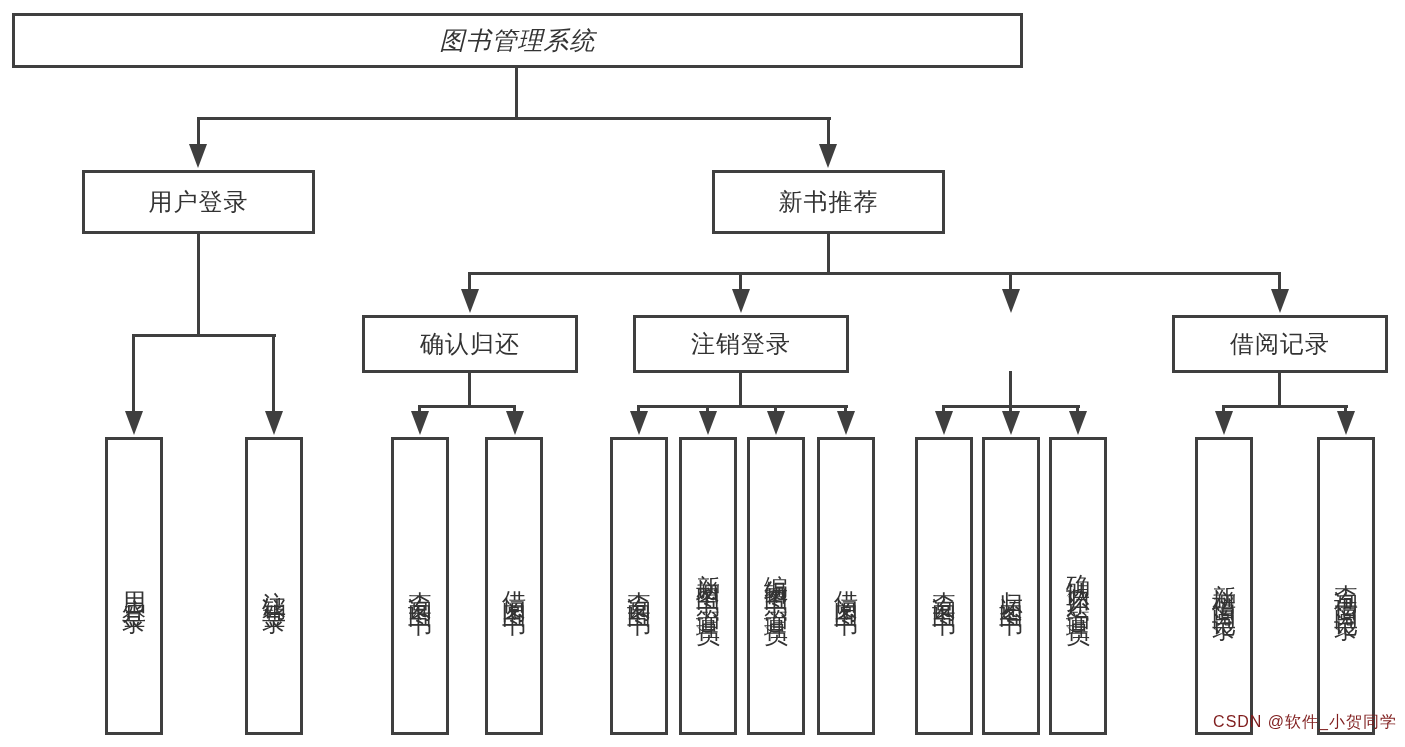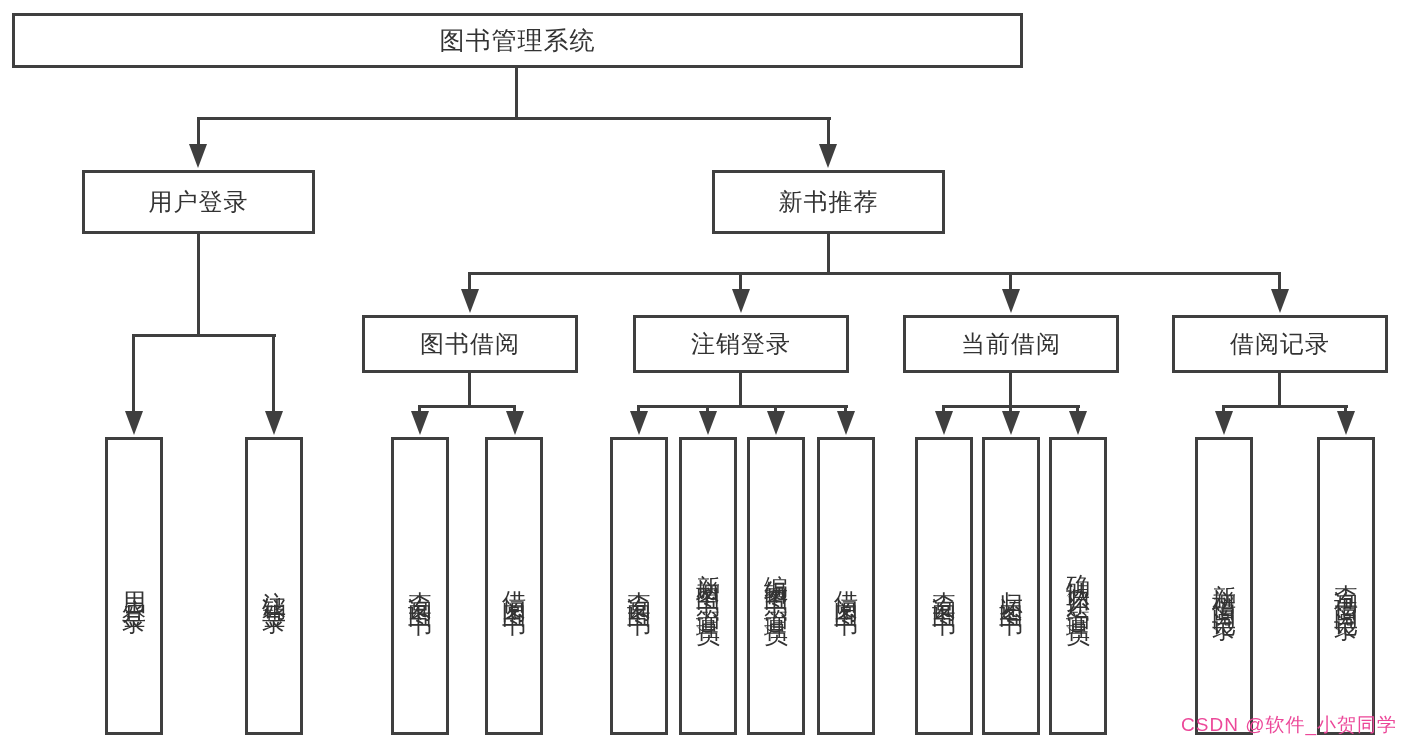--- a/index.html
+++ b/index.html
@@ -4,38 +4,38 @@
 <style>
   html,body{margin:0;padding:0;background:#ffffff;}
   body{width:1405px;height:747px;font-family:"Liberation Sans","DejaVu Sans",sans-serif;}
   .canvas{position:relative;width:1405px;height:747px;background:#ffffff;overflow:hidden;}
   .node{
     position:absolute;box-sizing:border-box;
     border:3px solid #3f3f3f;background:#ffffff;
     display:flex;align-items:center;justify-content:center;
     color:#333333;font-size:24px;letter-spacing:1px;white-space:nowrap;
   }
-  .root{font-size:25px;}
+  .root{font-size:25px;font-style:italic;}
   .leaf{
     writing-mode:vertical-rl;text-orientation:mixed;
     font-size:24px;letter-spacing:7px;line-height:1;
     white-space:normal;
   }
   .hl,.vl{position:absolute;background:#3f3f3f;}
   .hl{height:3px;}
   .vl{width:3px;}
   .arrow{
     position:absolute;width:0;height:0;
     border-left:9px solid transparent;
     border-right:9px solid transparent;
     border-top:24px solid #3f3f3f;
   }
   .watermark{
     position:absolute;top:712px;right:8px;
-    color:#ec4899;font-size:19px;letter-spacing:1px;white-space:nowrap;
+    color:#7f1d1d;font-size:16px;letter-spacing:1px;white-space:nowrap;
   }
 </style>
 </head>
 <body>
 
 <div class="canvas">
 
   <div class="node root" style="left:12px;top:13px;width:1011px;height:55px">图书管理系统</div>
 
   <div class="vl" style="left:515px;top:66px;height:53px"></div>
@@ -59,23 +59,22 @@
   <div class="hl" style="left:468px;top:272px;width:813px"></div>
   <div class="vl" style="left:468px;top:272px;height:20px"></div>
   <div class="vl" style="left:739px;top:272px;height:20px"></div>
   <div class="vl" style="left:1009px;top:272px;height:20px"></div>
   <div class="vl" style="left:1278px;top:272px;height:20px"></div>
   <div class="arrow" style="left:461px;top:289px"></div>
   <div class="arrow" style="left:732px;top:289px"></div>
   <div class="arrow" style="left:1002px;top:289px"></div>
   <div class="arrow" style="left:1271px;top:289px"></div>
 
-  <div class="node" style="left:362px;top:315px;width:216px;height:58px">图书借阅</div>
+  <div class="node" style="left:362px;top:315px;width:216px;height:58px">确认归还</div>
   <div class="node" style="left:633px;top:315px;width:216px;height:58px">注销登录</div>
-  <div class="node" style="left:903px;top:315px;width:216px;height:58px">当前借阅</div>
   <div class="node" style="left:1172px;top:315px;width:216px;height:58px">借阅记录</div>
 
   <div class="vl" style="left:468px;top:371px;height:36px"></div>
   <div class="hl" style="left:418px;top:405px;width:98px"></div>
   <div class="vl" style="left:418px;top:405px;height:11px"></div>
   <div class="vl" style="left:513px;top:405px;height:11px"></div>
   <div class="arrow" style="left:411px;top:411px"></div>
   <div class="arrow" style="left:506px;top:411px"></div>
 
   <div class="vl" style="left:739px;top:371px;height:36px"></div>

